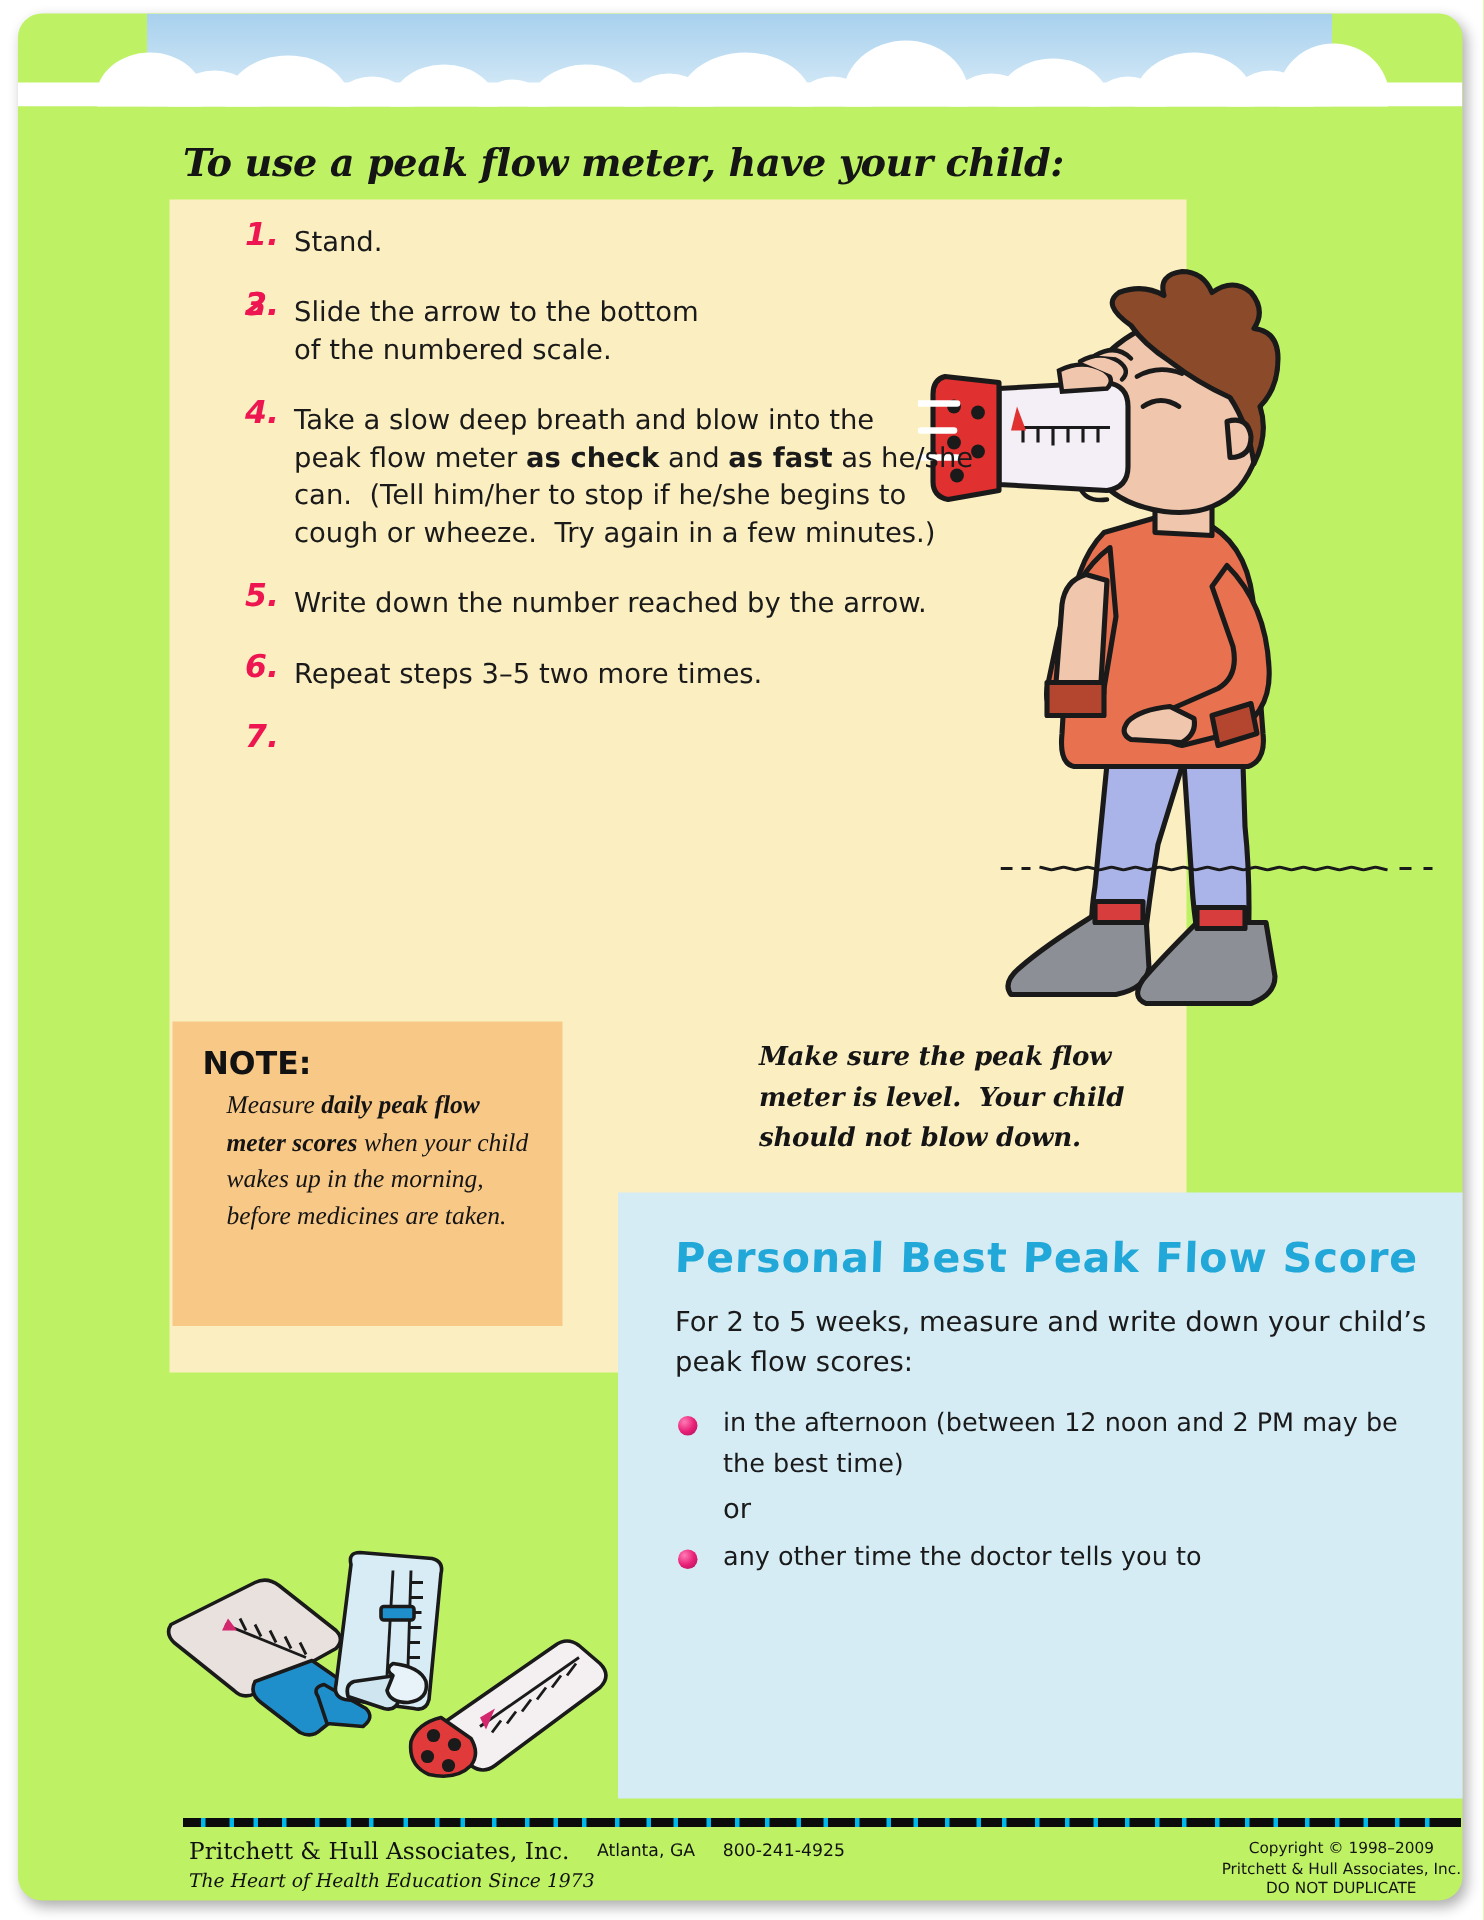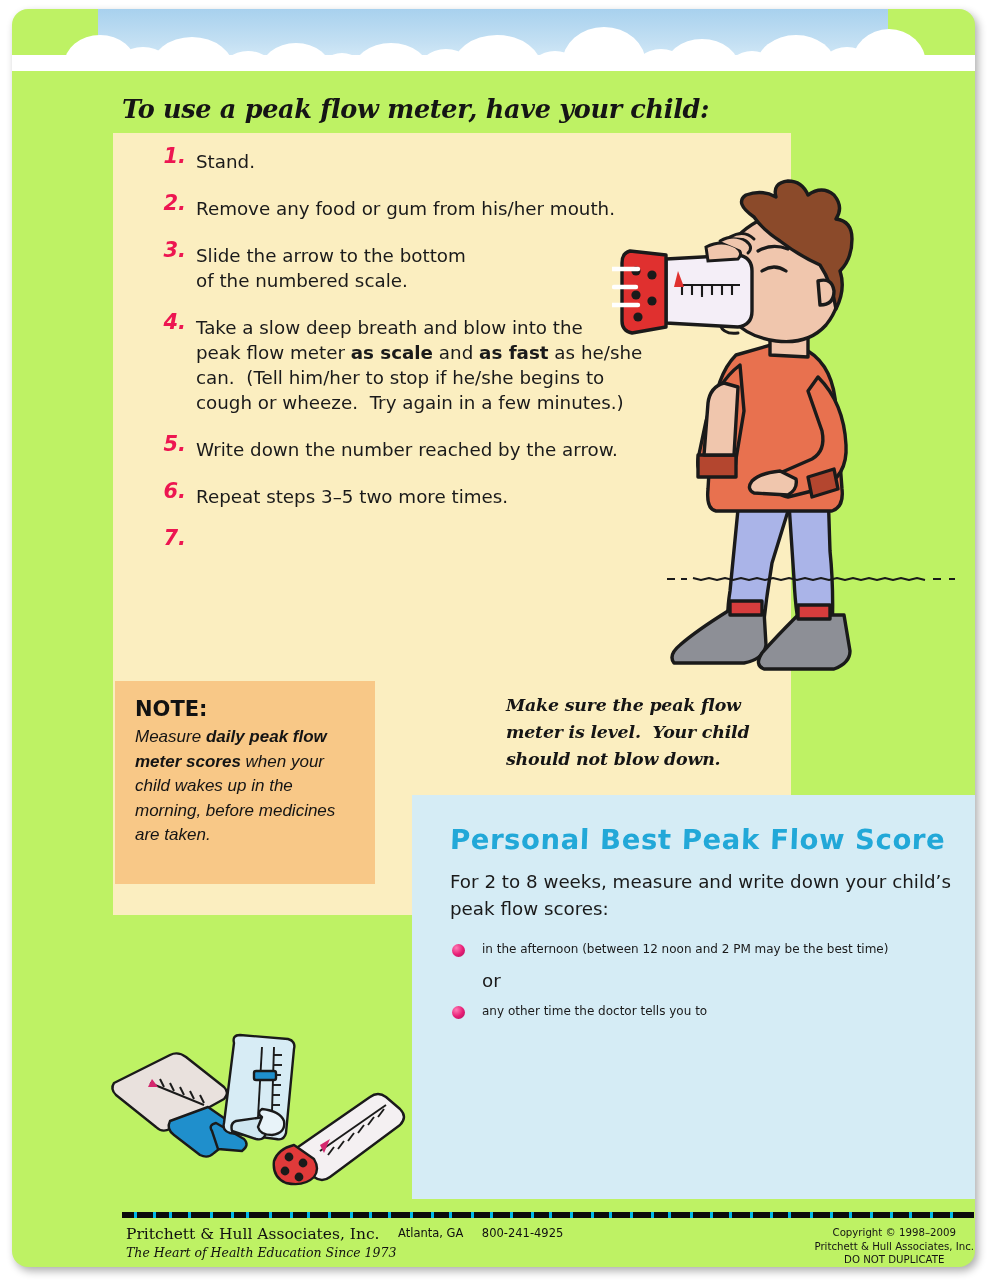--- a/index.html
+++ b/index.html
@@ -140,25 +140,26 @@
     padding: 16px 18px 0 20px;
   }
   #note-title {
     font-family: "DejaVu Sans", "Liberation Sans", sans-serif;
     font-weight: bold;
     font-size: 21px;
     color: #121212;
     margin-bottom: 4px;
   }
   #note-text {
-    font-family: Liberation Sans, sans-serif;
+    font-family: Liberation Serif, serif;
     font-style: italic;
     font-size: 17px;
     line-height: 24.5px;
     color: #141414;
+    margin-left: 16px;
   }
   #note-text b { font-weight: bold; }
 
   
   #blue-panel {
     position: absolute;
     left: 400px; top: 786px;
     width: 572px; height: 404px;
     background: #d5ecf5;
     padding: 28px 26px 0 38px;
@@ -179,21 +180,21 @@
     color: #1a1a1a;
   }
   #pb-intro { margin-bottom: 14px; }
   #pb-closing { margin-top: 13px; }
 
   .pb-bullet-row {
     position: relative;
     padding-left: 32px;
     margin-bottom: 5px;
     font-family: "DejaVu Sans", "Liberation Sans", sans-serif;
-    font-size: 12px;
+    font-size: 17px;
     line-height: 26.5px;
     color: #1a1a1a;
   }
   .pb-dot {
     position: absolute;
     left: 2px; top: 8px;
     width: 13px; height: 13px;
     border-radius: 50%;
     background: radial-gradient(circle at 33% 30%, #ff7bb5 0%, #e81f76 52%, #a8105a 100%);
   }
@@ -381,29 +382,28 @@
              L202 1 L210 3 L218 1 L226 3 L234 1 L242 3 L250 1 L258 3 M266 2 L274 2 M282 2 L288 2" fill="none" stroke="#1a1a1a" stroke-width="2"></path>
   </svg>
 
   <div id="steps">
     <div class="step">
       <span class="step-num">1.</span>
       <span class="step-text">Stand.</span>
     </div>
     <div class="step">
       <span class="step-num">2.</span>
-      <span class="step-text">Remove any food or gum from his/her mouth.</span>
     </div>
     <div class="step">
       <span class="step-num">3.</span>
       <span class="step-text">Slide the arrow to the bottom<br>of the numbered scale.</span>
     </div>
     <div class="step">
       <span class="step-num">4.</span>
-      <span class="step-text">Take a slow deep breath and blow into the<br>peak flow meter <b>as scale</b> and <b>as fast</b> as he/she<br>can.&nbsp; (Tell him/her to stop if he/she begins to<br>cough or wheeze.&nbsp; Try again in a few minutes.)</span>
+      <span class="step-text">Take a slow deep breath and blow into the<br>peak flow meter <b>as check</b> and <b>as fast</b> as he/she<br>can.&nbsp; (Tell him/her to stop if he/she begins to<br>cough or wheeze.&nbsp; Try again in a few minutes.)</span>
     </div>
     <div class="step">
       <span class="step-num">5.</span>
       <span class="step-text">Write down the number reached by the arrow.</span>
     </div>
     <div class="step">
       <span class="step-num">6.</span>
       <span class="step-text">Repeat steps 3–5 two more times.</span>
     </div>
     <div class="step">
@@ -413,21 +413,21 @@
 
   <div id="make-sure">Make sure the peak flow meter is level.&nbsp; Your child should not blow down.</div>
 
   <div id="note-box">
     <div id="note-title">NOTE:</div>
     <div id="note-text">Measure <b>daily peak flow meter scores</b> when your child wakes up in the morning, before medicines are taken.</div>
   </div>
 
   <div id="blue-panel">
     <div id="pb-title">Personal Best Peak Flow Score</div>
-    <div id="pb-intro">For 2 to 8 weeks, measure and write down your child’s peak flow scores:</div>
+    <div id="pb-intro">For 2 to 5 weeks, measure and write down your child’s peak flow scores:</div>
 
     <div class="pb-bullet-row">
       <span class="pb-dot"></span>
       <span>in the afternoon (between 12 noon and 2 PM may be the best time)</span>
     </div>
     <div class="pb-or">or</div>
     <div class="pb-bullet-row">
       <span class="pb-dot"></span>
       <span>any other time the doctor tells you to</span>
     </div>

